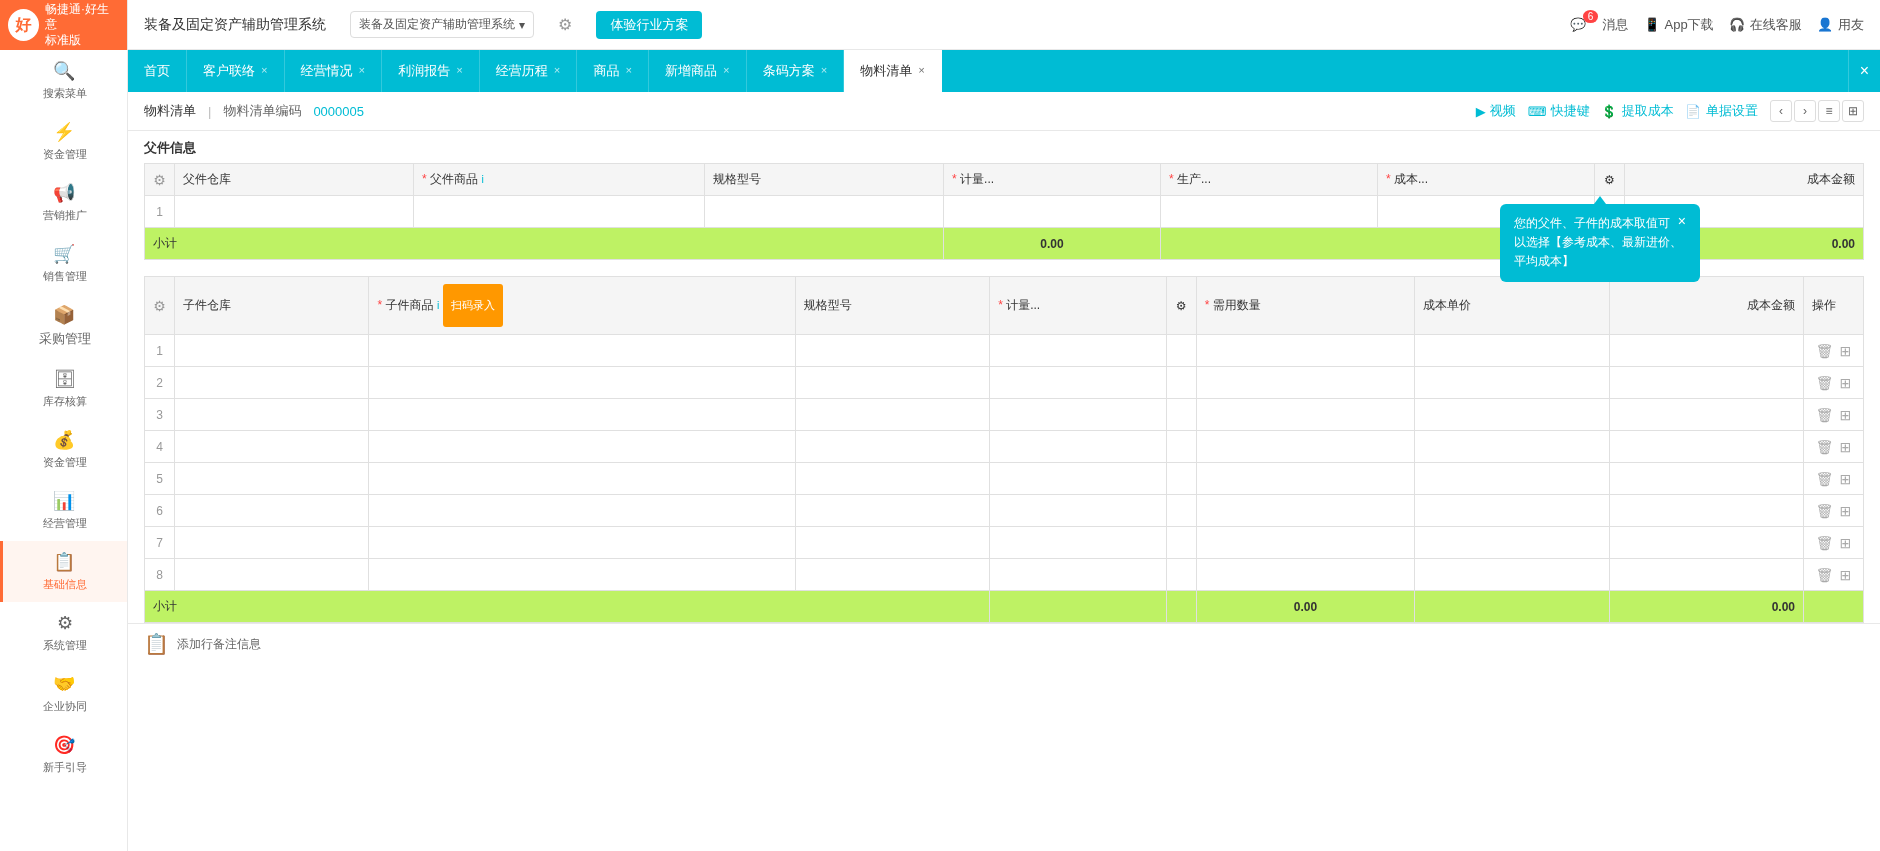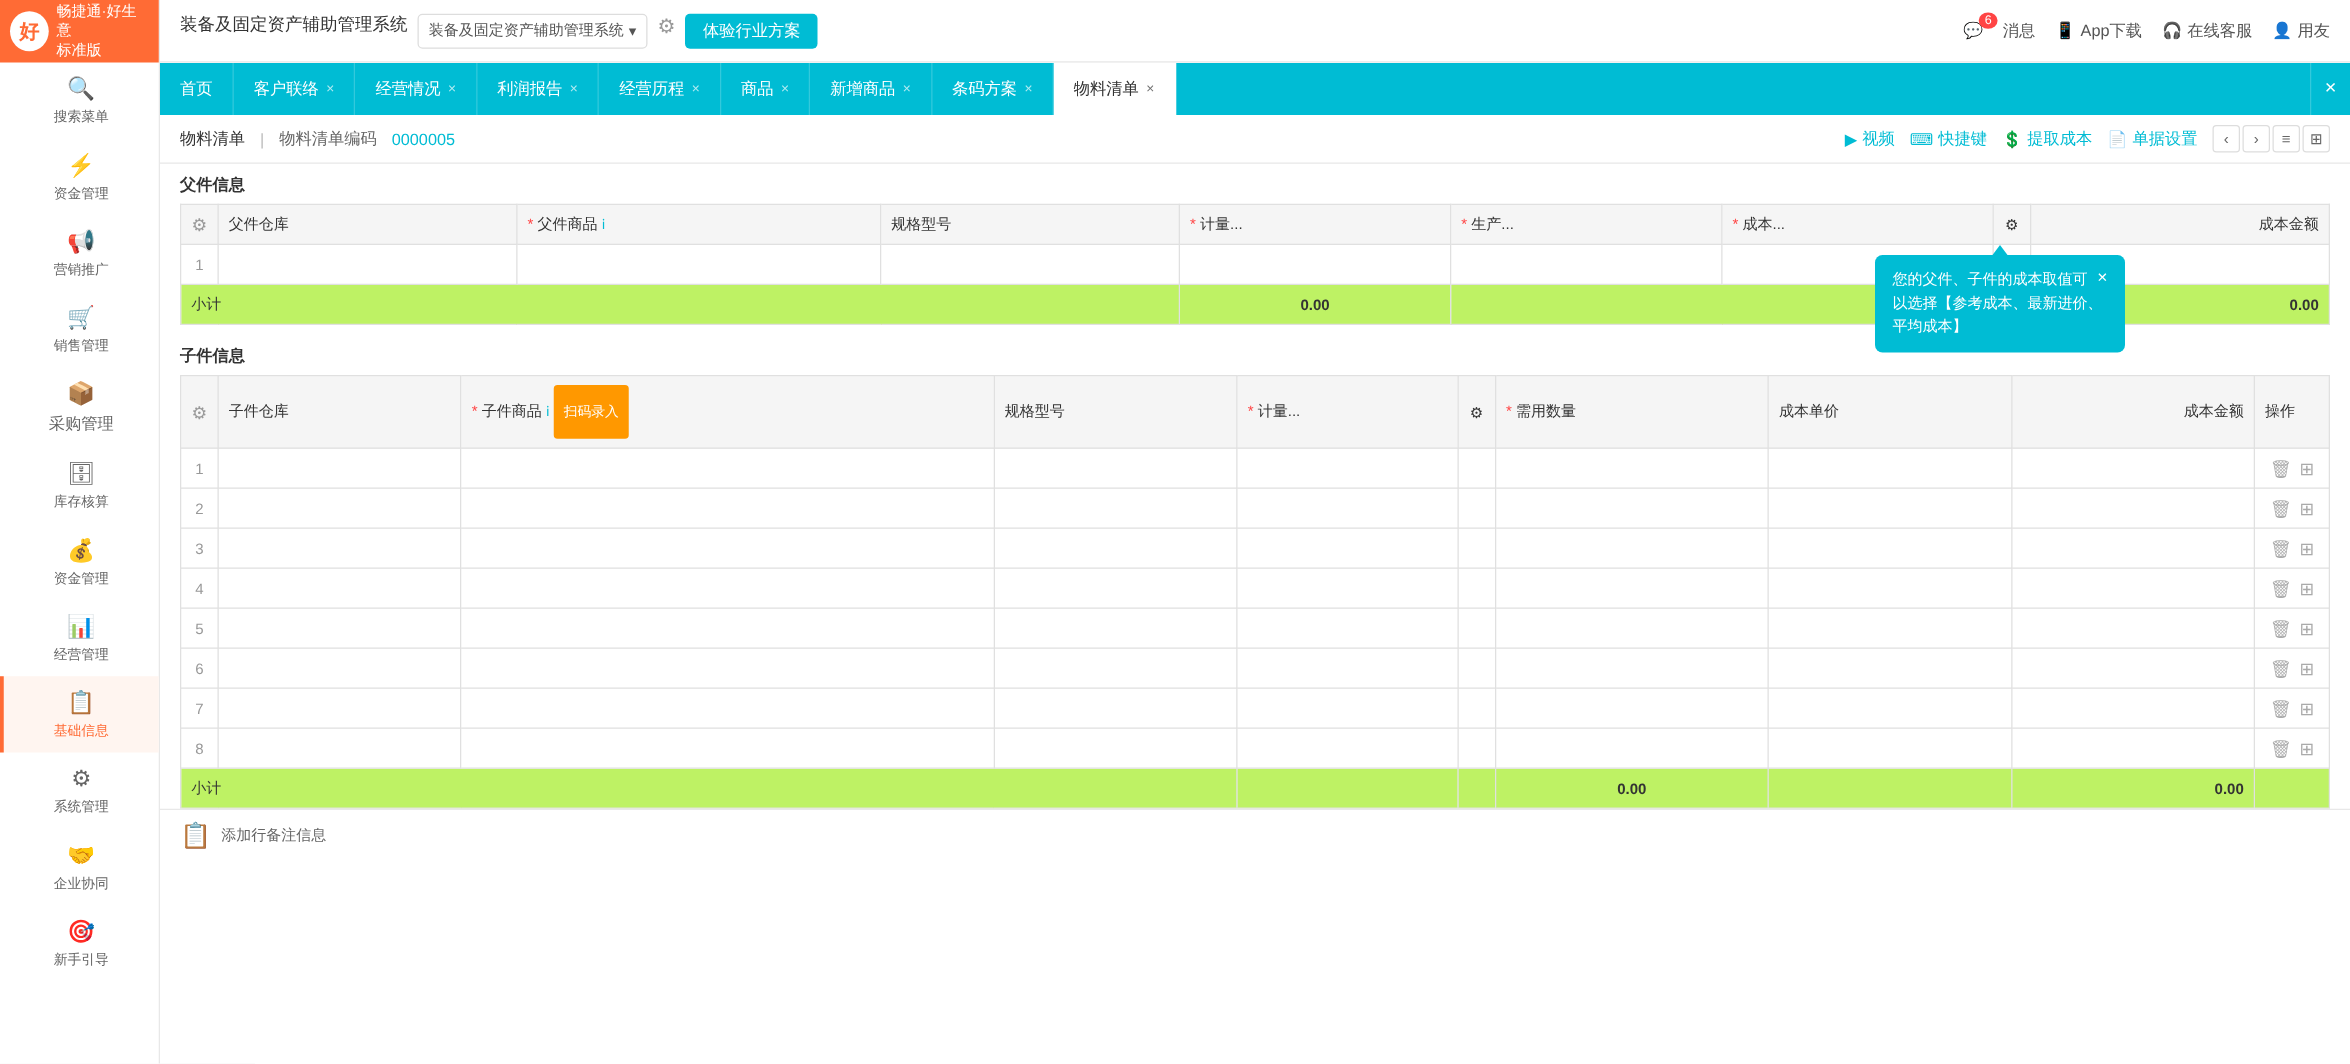--- a/index.html
+++ b/index.html
@@ -12,29 +12,29 @@
     .sidebar-logo-text { color: #fff; font-size: 12px; line-height: 1.3; }
     .sidebar-item { display: flex; flex-direction: column; align-items: center; padding: 10px 4px; cursor: pointer; color: #666; font-size: 12px; gap: 4px; border-left: 3px solid transparent; }
     .sidebar-item.active { background: #fff5f0; color: #ff6b35; border-left-color: #ff6b35; }
     .sidebar-item .icon { font-size: 18px; }
 
     
     .main { flex: 1; display: flex; flex-direction: column; overflow: hidden; }
 
     
     .topbar { background: #fff; border-bottom: 1px solid #e8e8e8; padding: 0 16px; height: 50px; display: flex; align-items: center; justify-content: space-between; }
-    .topbar-left { display: flex; gap: 8px; }
+    .topbar-left { display: flex; align-items: center; gap: 24px; }
     .topbar-dropdown { border: 1px solid #ddd; border-radius: 4px; padding: 4px 8px; font-size: 12px; color: #555; display: flex; align-items: center; gap: 4px; cursor: pointer; }
     .btn-teal { background: #00bcd4; color: #fff; border: none; border-radius: 4px; padding: 5px 14px; font-size: 13px; cursor: pointer; }
     .topbar-right { display: flex; align-items: center; gap: 16px; font-size: 13px; color: #555; }
     .topbar-user { display: flex; align-items: center; gap: 4px; }
 
     
     .nav-tabs { background: #00bcd4; display: flex; align-items: center; height: 42px; overflow-x: auto; position: relative; }
-    .nav-tab { padding: 0 16px; height: 60px; display: flex; align-items: center; gap: 6px; color: #fff; font-size: 13px; cursor: pointer; white-space: nowrap; border-right: 1px solid rgba(255,255,255,0.2); }
+    .nav-tab { padding: 0 16px; height: 60px; display: flex; align-items: center; gap: 6px; color: #fff; font-size: 13px; cursor: pointer; white-space: nowrap; border-right: 1px solid rgba(255,255,255,0.2); font-family: Liberation Mono, monospace; }
     .nav-tab.active { background: #fff; color: #333; }
     .nav-tab .close { font-size: 11px; color: inherit; opacity: 0.7; }
     .nav-tab-close-all { position: absolute; right: 0; top: 0; bottom: 0; width: 32px; background: #00bcd4; display: flex; align-items: center; justify-content: center; color: #fff; cursor: pointer; font-size: 16px; border-left: 1px solid rgba(255,255,255,0.2); }
 
     
     .content { flex: 1; overflow-y: auto; background: #fff; padding: 0; position: relative; }
 
     
     .page-toolbar { display: flex; align-items: center; justify-content: space-between; padding: 8px 16px; border-bottom: 1px solid #e8e8e8; background: #fff; }
     .breadcrumb { display: flex; align-items: center; gap: 12px; font-size: 13px; }
@@ -282,21 +282,20 @@
             <td class="subtotal-label" colspan="4">小计</td>
             <td style="text-align:center;font-weight:600;">0.00</td>
             <td colspan="3"></td>
             <td style="text-align:right;font-weight:600;">0.00</td>
           </tr>
         </tbody>
       </table>
     </div>
 
     <div class="section" style="margin-top:8px;">
-      <div class="section-title">子件信息</div>
       <table class="data-table">
         <thead>
           <tr>
             <th class="settings-col"><span>⚙</span></th>
             <th>子件仓库</th>
             <th><span class="required-star">*</span> 子件商品 <span style="font-size:11px;color:#00bcd4;">ℹ</span> <button class="scan-btn">扫码录入</button></th>
             <th>规格型号</th>
             <th><span class="required-star">*</span> 计量...</th>
             <th style="width:30px;text-align:center;"><span>⚙</span></th>
             <th><span class="required-star">*</span> 需用数量</th>

